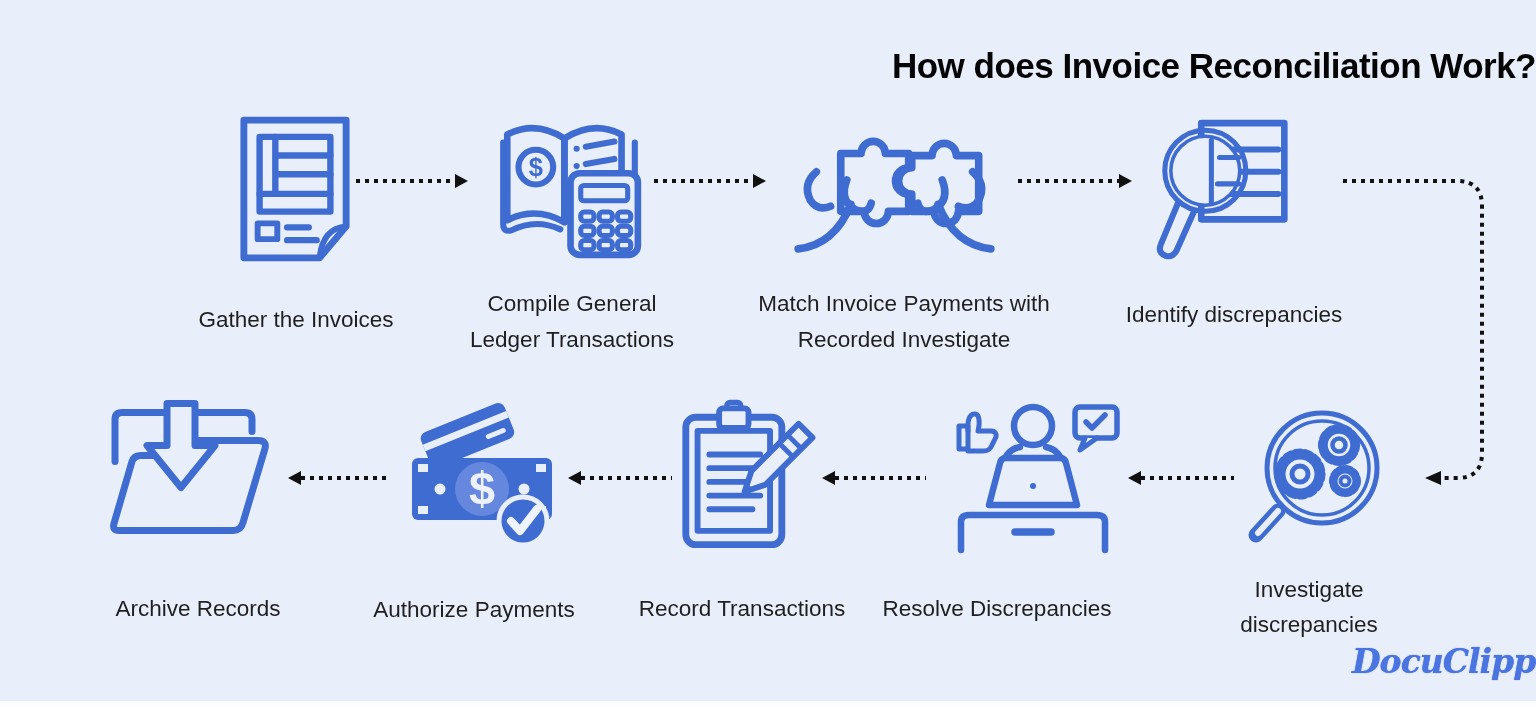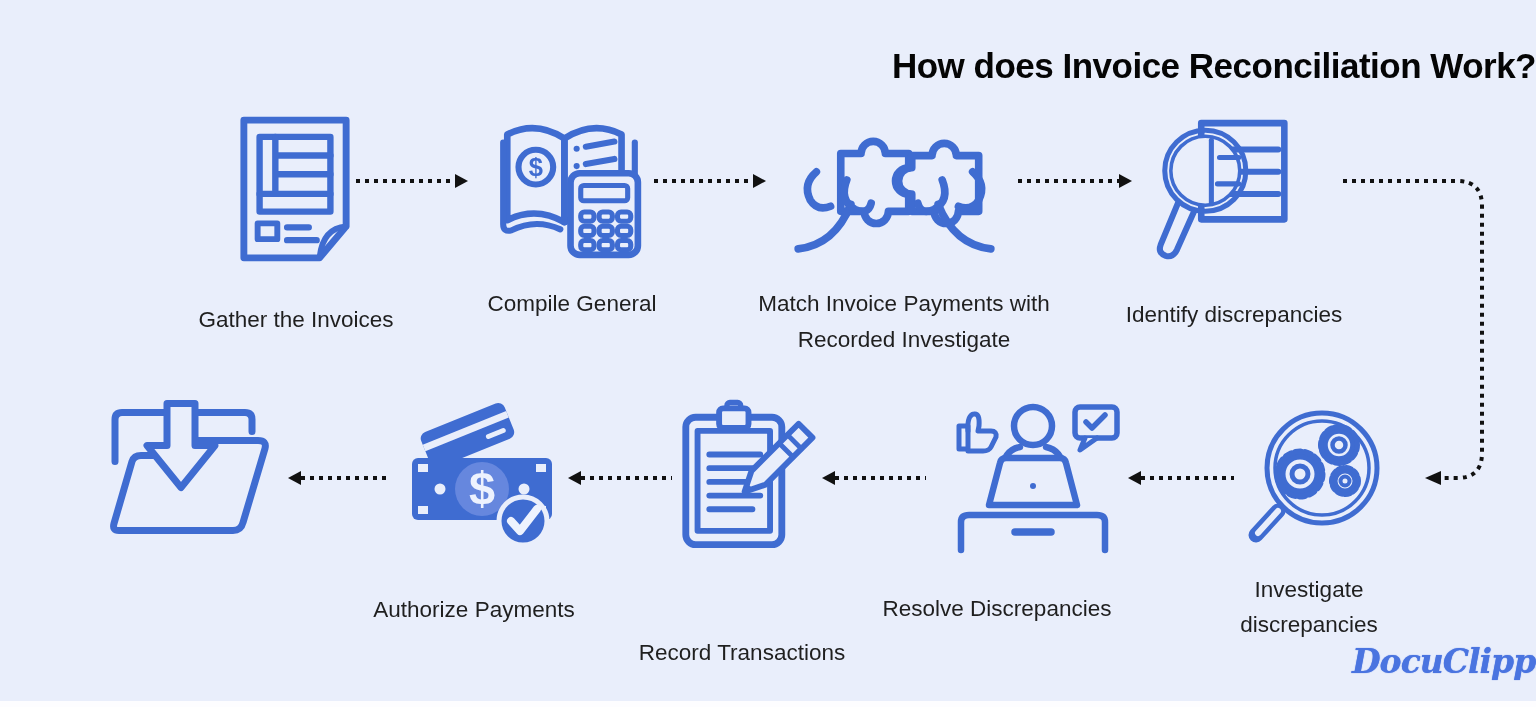--- a/index.html
+++ b/index.html
@@ -71,20 +71,21 @@
       <rect x="84" y="112" width="13" height="9" rx="3.5" stroke-width="5"></rect>
       <rect x="102" y="112" width="13" height="9" rx="3.5" stroke-width="5"></rect>
       <rect x="120" y="112" width="13" height="9" rx="3.5" stroke-width="5"></rect>
       <rect x="84" y="126" width="13" height="9" rx="3.5" stroke-width="5"></rect>
       <rect x="102" y="126" width="13" height="9" rx="3.5" stroke-width="5"></rect>
       <rect x="120" y="126" width="13" height="9" rx="3.5" stroke-width="5"></rect>
     </svg>
   </div>
   <div class="step-label" style="left:572px;top:286px;">
     <div>Compile General</div>
+    <div>Ledger Transactions</div>
   </div>
 
   <div class="icon" style="left:790px;top:115px;">
     <svg width="208" height="142" viewBox="0 0 205 140" fill="none" stroke="#3f6cd1" stroke-width="7.5" stroke-linejoin="round" stroke-linecap="round">
       <path d="M50 38 H70 A12 12 0 0 1 94 38 H117 V52 A13 13 0 0 0 117 78 V95 H97 A12 12 0 0 1 73 95 H50 Z"></path>
       <path d="M120 40 H140 A12 12 0 0 1 164 40 H186 V95 H166 A12 12 0 0 1 142 95 H120 V78 A13 13 0 0 1 120 52 Z"></path>
       <path d="M8 132 Q44 128 60 88"></path>
       <path d="M26 56 Q12 68 20 84 Q27 95 40 90"></path>
       <path d="M56 64 Q48 84 64 93 Q77 99 80 87"></path>
       <path d="M198 132 Q162 128 146 88"></path>
@@ -175,21 +176,21 @@
       <rect x="52" y="1" width="14" height="10" rx="3" fill="#e9eefb" stroke-width="5.5"></rect>
       <rect x="44" y="7" width="30" height="20" rx="4" fill="#e9eefb" stroke-width="6"></rect>
       <path d="M34 54 H86 M34 68 H86 M34 82 H86 M34 96 H86 M34 110 H78" stroke-width="6"></path>
       <g transform="translate(70,92) rotate(45)">
         <path d="M-10 -88 H10 V-20 L0 0 L-10 -20 Z" fill="#e9eefb" stroke-width="6"></path>
         <path d="M-10 -60 H10 M-10 -72 H10" stroke-width="5"></path>
         <path d="M-3.5 -8 L0 0 L3.5 -8 Z" fill="#3f6cd1" stroke="none"></path>
       </g>
     </svg>
   </div>
-  <div class="step-label" style="left:742px;top:591px;margin-top:44px;">Record Transactions</div>
+  <div class="step-label" style="left:742px;top:591px;">Record Transactions</div>
 
   <div class="icon" style="left:410px;top:400px;">
     <svg width="148" height="152" viewBox="0 0 148 152">
       <g transform="rotate(-22 58 34)">
         <rect x="12" y="16" width="90" height="38" rx="7" fill="#3f6cd1"></rect>
         <rect x="12" y="27" width="90" height="7" fill="#e9eefb"></rect>
         <line x1="76" y1="44" x2="92" y2="44" stroke="#e9eefb" stroke-width="5" stroke-linecap="round"></line>
       </g>
       <rect x="2" y="58" width="140" height="62" rx="6" fill="#3f6cd1"></rect>
       <rect x="8" y="64" width="10" height="8" fill="#e9eefb"></rect>
@@ -206,20 +207,21 @@
   </div>
   <div class="step-label" style="left:474px;top:592px;">Authorize Payments</div>
 
   <div class="icon" style="left:105px;top:398px;">
     <svg width="175" height="148" viewBox="0 0 175 145" fill="none" stroke="#3f6cd1" stroke-width="7" stroke-linejoin="round" stroke-linecap="round">
       <path d="M10 62 V20 Q10 13 17 13 H140 Q147 13 147 20 V32"></path>
       <path d="M14 131 Q7 131 9 124 L27 62 Q29 56 36 56 H62 L74 44 Q77 41 81 41 H153 Q162 41 160 49 L138 123 Q136 131 128 131 Z" fill="#e9eefb"></path>
       <path d="M62 4 H90 V46 H110 L76 88 L42 46 H62 Z" fill="#e9eefb"></path>
     </svg>
   </div>
+  <div class="step-label" style="left:198px;top:591px;">Archive Records</div>
 
   <div class="arrow" style="left:1128px;top:471px;width:106px;">
     <div class="head-left"></div>
     <div class="dots"></div>
   </div>
   <div class="arrow" style="left:822px;top:471px;width:104px;">
     <div class="head-left"></div>
     <div class="dots"></div>
   </div>
   <div class="arrow" style="left:568px;top:471px;width:104px;">

